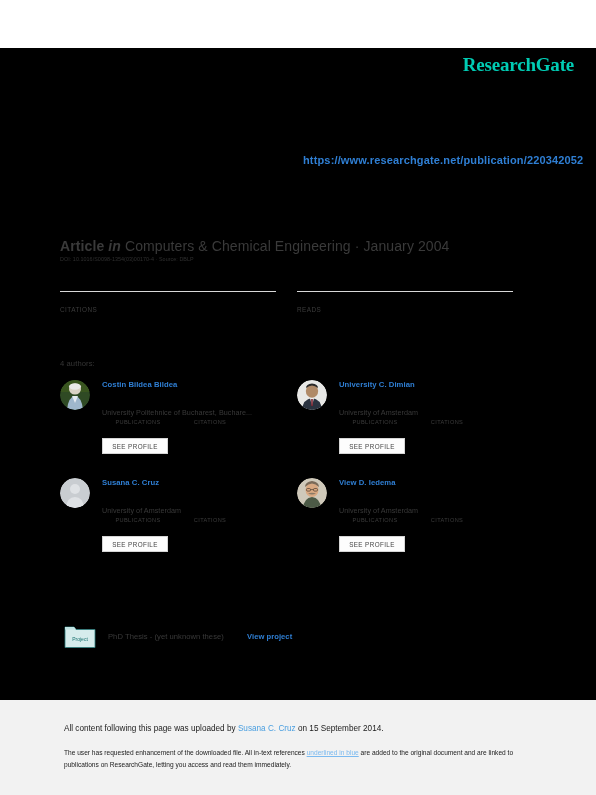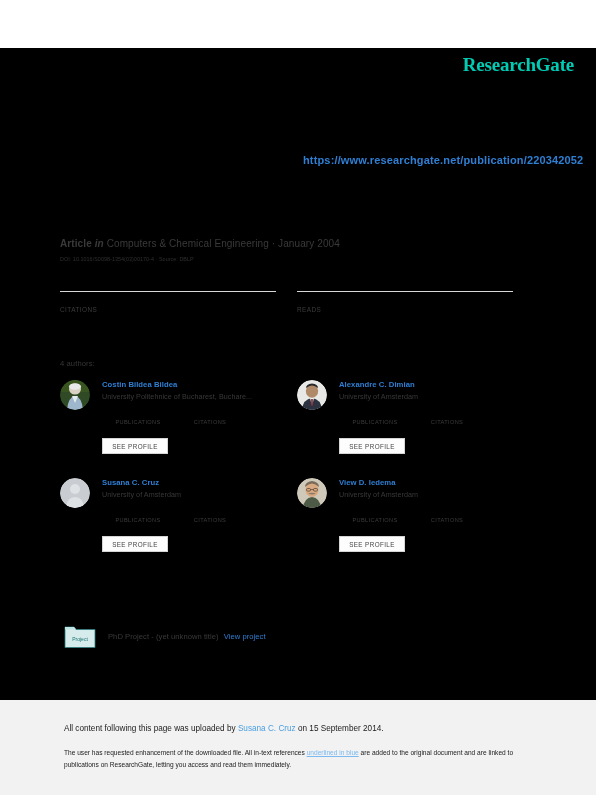--- a/index.html
+++ b/index.html
@@ -55,21 +55,21 @@
     letter-spacing: 0.15px;
     color: #2f7fd4;
     white-space: nowrap;
   }
 
   
   .article-line {
     position: absolute;
     left: 60px;
     top: 190px;
-    font-size: 10px;
+    font-size: 14px;
     color: #3a3a3a;
     white-space: nowrap;
     letter-spacing: 0.1px;
   }
   .article-line .kw { font-weight: 700; }
   .article-line .kw-it { font-weight: 700; font-style: italic; }
   .article-line .journal { color: #3a3a3a; }
 
   .doi-line {
     position: absolute;
@@ -144,21 +144,21 @@
   .author-body { position: absolute; left: 42px; top: 0; width: 194px; }
 
   .author-name {
     font-size: 7.7px;
     font-weight: 700;
     color: #2f7fd4;
     white-space: nowrap;
     letter-spacing: 0.05px;
   }
   .author-affil {
-    margin-top: 3px;
+    margin-top: 19px;
     font-size: 7.2px;
     color: #393939;
     white-space: nowrap;
     overflow: hidden;
     text-overflow: ellipsis;
     max-width: 176px;
     letter-spacing: 0.05px;
   }
 
   .stats {
@@ -230,22 +230,22 @@
     position: absolute;
     left: 44px;
     top: 8px;
     font-size: 7.6px;
     color: #3a3a3a;
     white-space: nowrap;
     letter-spacing: 0.05px;
   }
   .project-text .viewlink {
     color: #2f7fd4;
-    font-weight: 400;
-    margin-left: 3px;
+    font-weight: 700;
+    margin-left: 21px;
   }
 
   
   .footer {
     position: absolute;
     left: 0;
     top: 700px;
     width: 596px;
     height: 95px;
     background: #f2f2f2;
@@ -354,21 +354,21 @@
             <rect width="30" height="30" fill="#e8e8e6"></rect>
             <ellipse cx="15" cy="11" rx="6.2" ry="6.8" fill="#b08a68"></ellipse>
             <path d="M9 8 Q15 3 21 8 Q21 4 15 3.5 Q9 4 9 8 Z" fill="#2a2a2a"></path>
             <path d="M5 30 Q6 19 15 18 Q24 19 25 30 Z" fill="#2b3340"></path>
             <path d="M13 18 L15 26 L17 18 Z" fill="#f0f0f0"></path>
             <rect x="14.2" y="19" width="1.6" height="7" fill="#7a2430"></rect>
           </g>
         </svg>
       </div>
       <div class="author-body">
-        <div class="author-name">Alexandre C. Dimian</div>
+        <div class="author-name">University C. Dimian</div>
         <div class="author-affil">University of Amsterdam</div>
       </div>
       <div class="stats">
         <div class="stat">
           <div class="num"></div>
           <div class="cap">PUBLICATIONS</div>
         </div>
         <div class="stat">
           <div class="num"></div>
           <div class="cap">CITATIONS</div>
@@ -449,21 +449,21 @@
 
     <div class="project-row">
       <div class="folder-icon">
         <svg width="32" height="26" viewBox="0 0 32 26" xmlns="http://www.w3.org/2000/svg">
           <path d="M1 3 h9 l2 2.5 h19 v18 h-30 Z" fill="#d6ecec" stroke="#2e7f7f" stroke-width="0.8"></path>
           <path d="M1 3 h9 l2 2.5 h-11 Z" fill="#bfe2e2"></path>
           <text x="16" y="17" font-family="Liberation Sans, sans-serif" font-size="5" fill="#19706e" text-anchor="middle">Project</text>
         </svg>
       </div>
       <div class="project-text">
-        <span>PhD Project - (yet unknown title)</span>
+        <span>PhD Thesis - (yet unknown these)</span>
         <span class="viewlink">View project</span>
       </div>
     </div>
 
   </div>
 
   <div class="footer">
     <div class="footer-line1">
       <span>All content following this page was uploaded by </span><span class="uploader">Susana C. Cruz</span><span> on 15 September 2014.</span>
     </div>

